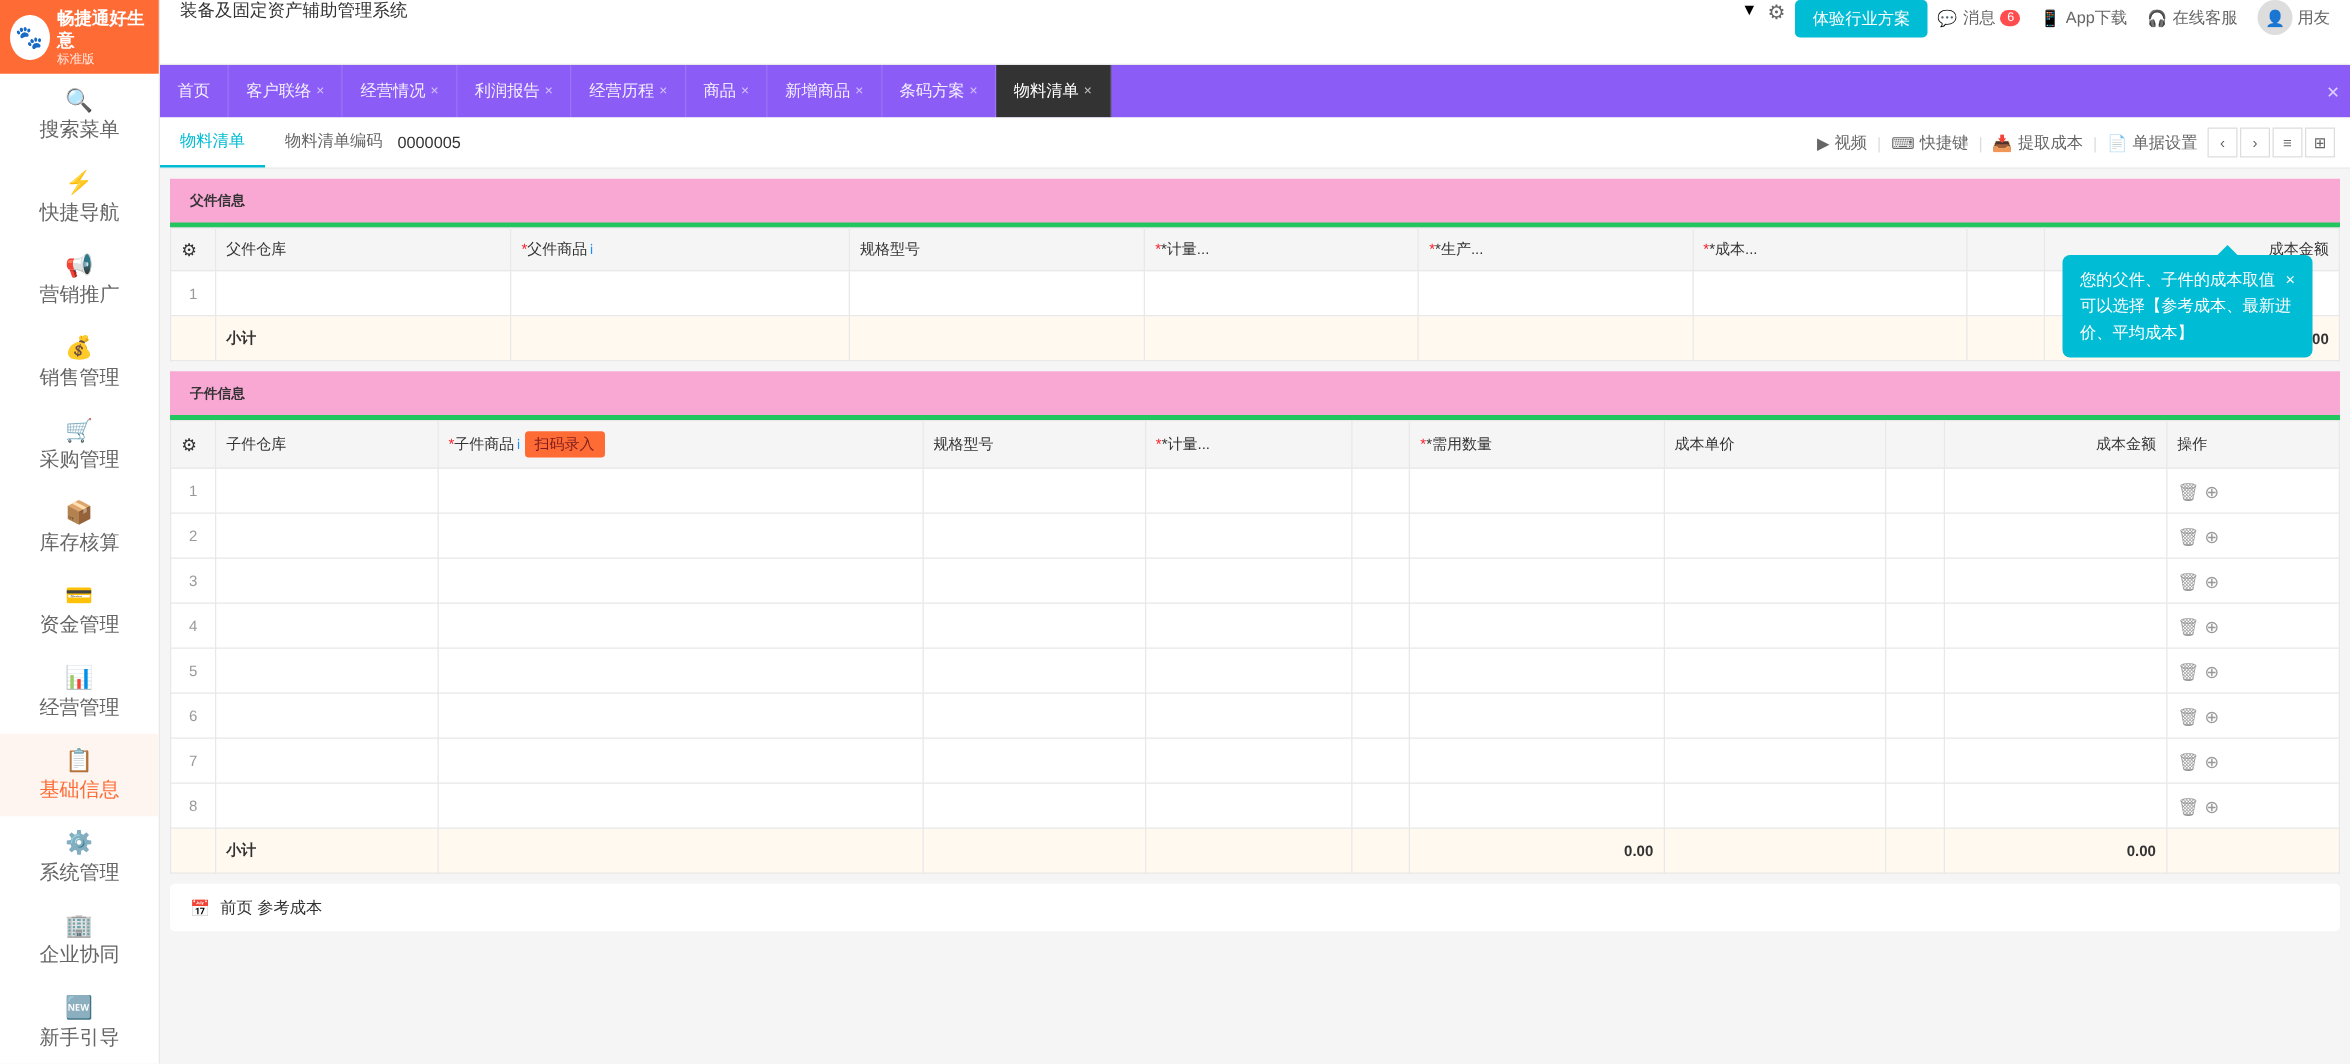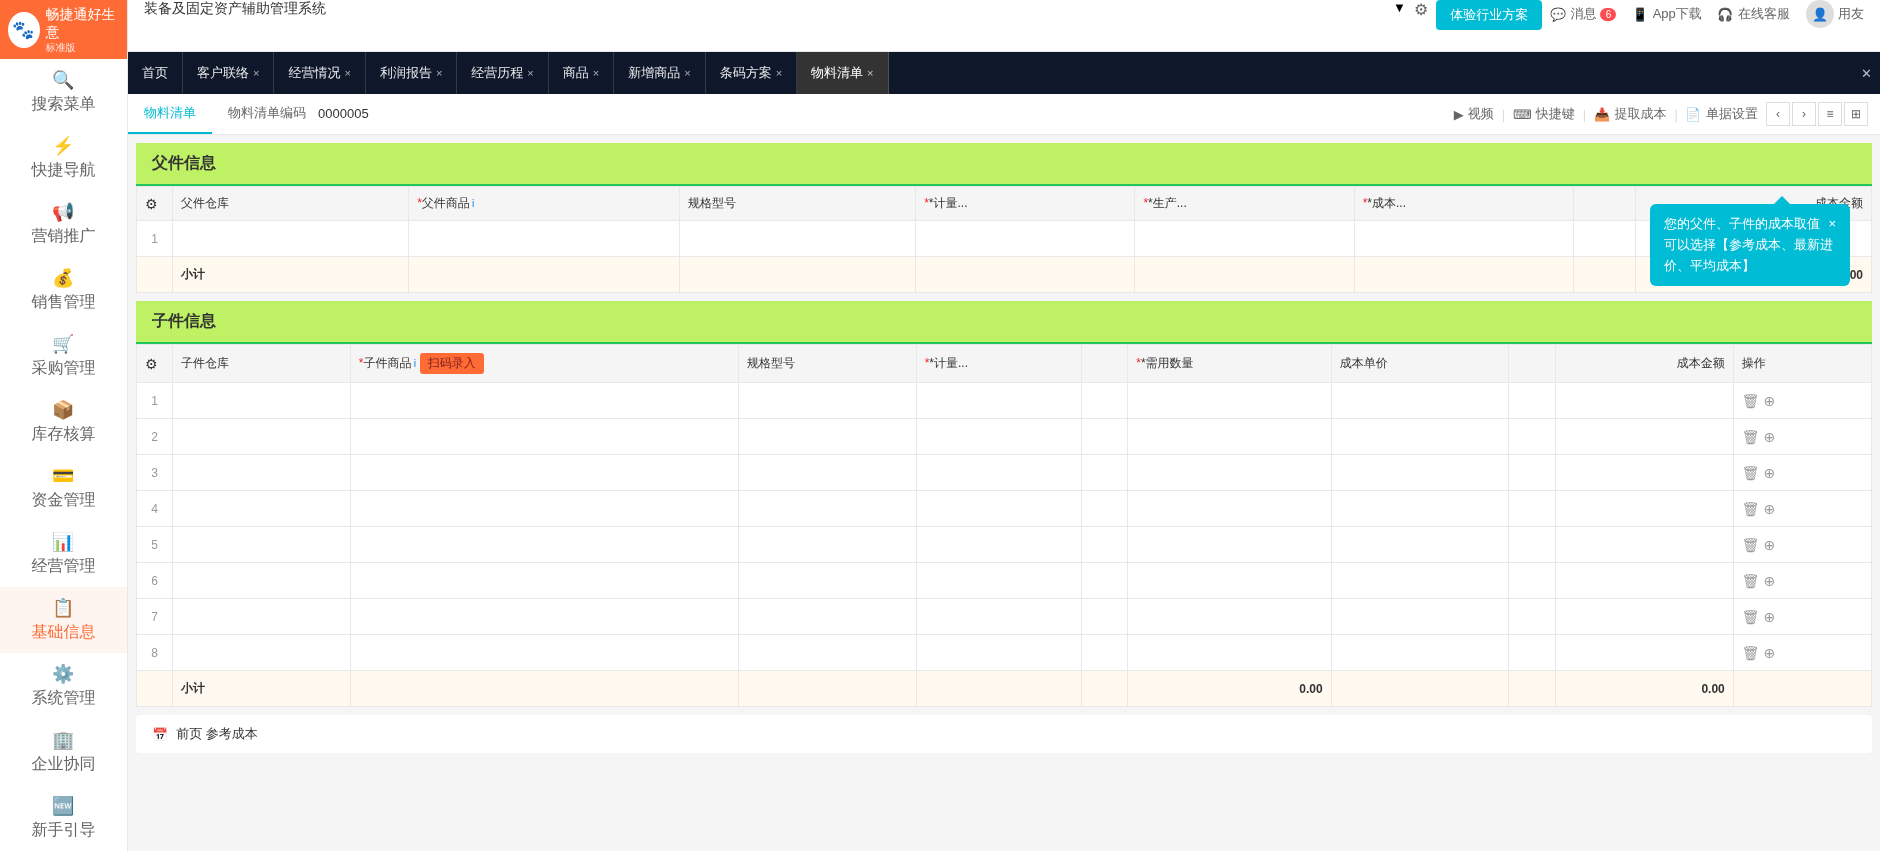--- a/index.html
+++ b/index.html
@@ -26,21 +26,21 @@
       width: 36px;
       height: 36px;
       background: #fff;
       border-radius: 50%;
       display: flex;
       align-items: center;
       justify-content: center;
       font-size: 18px;
     }
     .sidebar-logo-text { color: #fff; font-size: 12px; line-height: 1.3; }
-    .sidebar-logo-text .brand { font-size: 14px; font-weight: normal; }
+    .sidebar-logo-text .brand { font-size: 14px; font-weight: bold; }
     .sidebar-logo-text .sub { font-size: 10px; color: rgba(255,255,255,0.85); }
 
     .sidebar-item {
       display: flex;
       flex-direction: column;
       align-items: center;
       padding: 10px 0;
       cursor: pointer;
       color: #666;
       font-size: 12px;
@@ -95,21 +95,21 @@
       height: 28px;
       background: #ddd;
       border-radius: 50%;
       display: flex;
       align-items: center;
       justify-content: center;
     }
 
     
     .navtabs {
-      background: #0f172a;
+      background: #8b5cf6;
       display: flex;
       align-items: center;
       height: 42px;
       overflow-x: auto;
       flex-shrink: 0;
     }
     .navtabs::-webkit-scrollbar { height: 3px; }
     .navtab {
       height: 42px;
       display: flex;
@@ -154,25 +154,25 @@
     .toolbar-sep { color: #ddd; }
 
     
     .section {
       background: #fff;
       margin: 8px;
       border-radius: 4px;
     }
     .section-title {
       padding: 10px 16px;
-      font-size: 16px;
+      font-size: 11px;
       font-weight: bold;
       color: #333;
-      background: #bef264;
-      border-bottom: 2px solid #22c55e;
+      background: #f9a8d4;
+      border-bottom: 4px solid #22c55e;
     }
 
     
     .data-table {
       width: 100%;
       border-collapse: collapse;
       font-size: 12px;
     }
     .data-table th {
       background: #f5f5f5;

